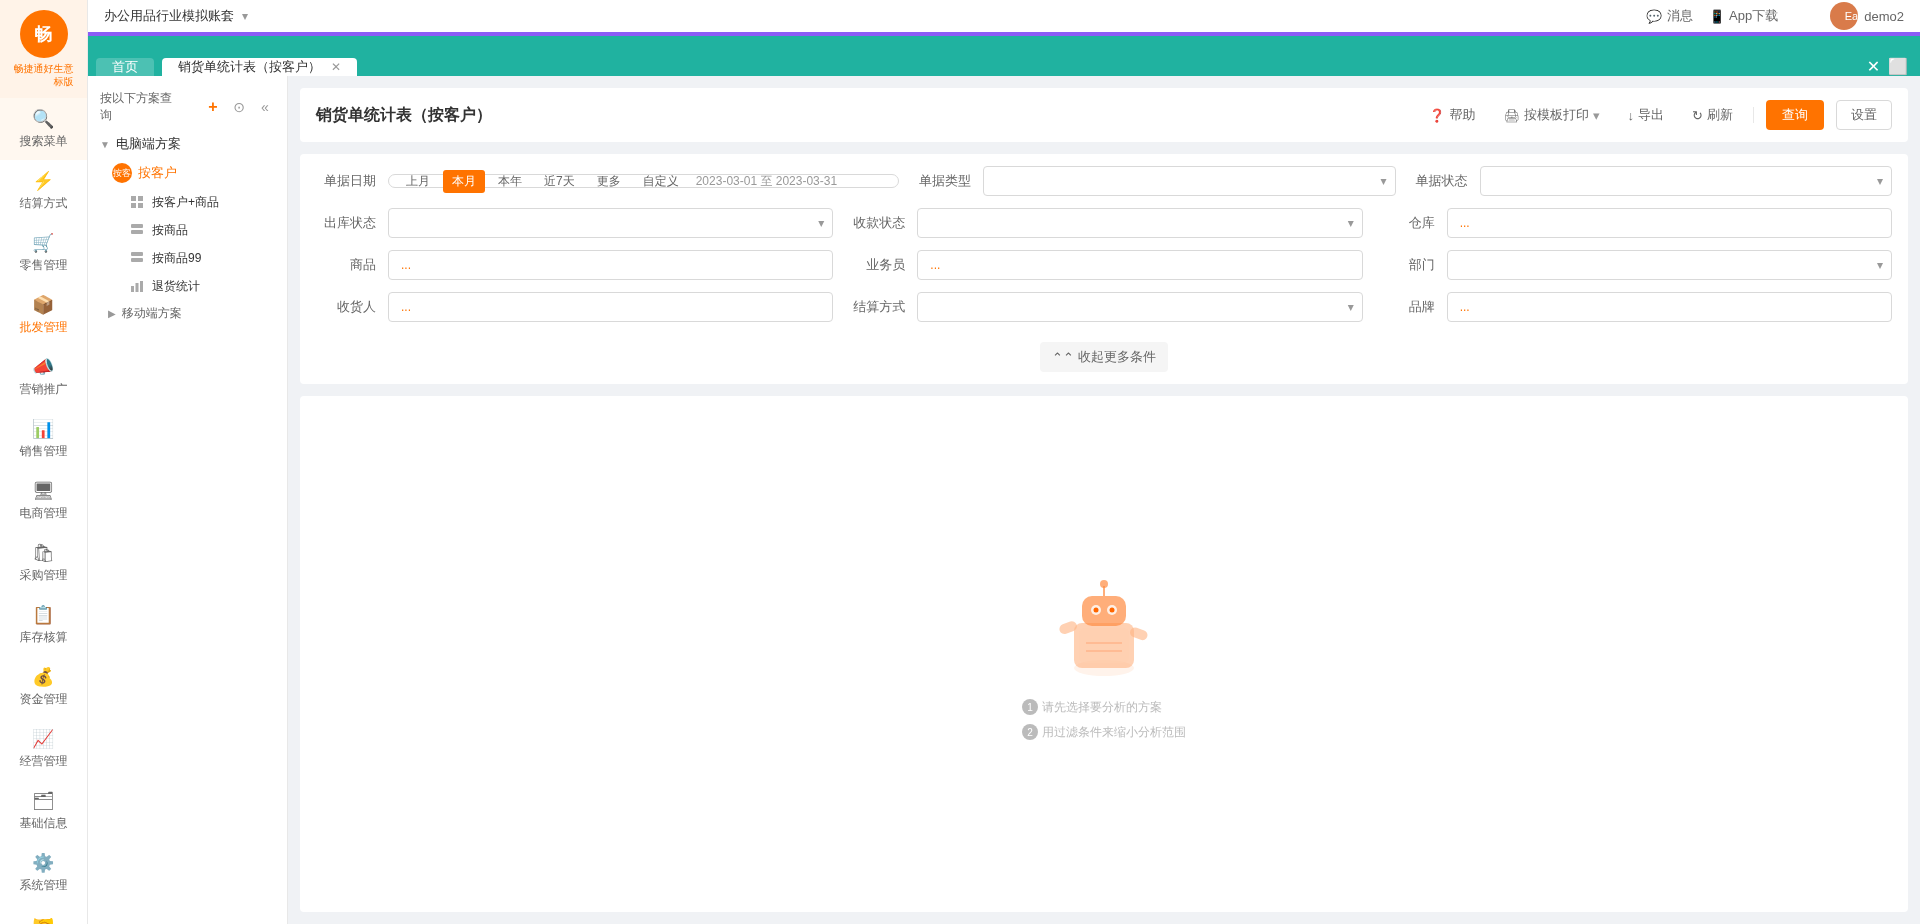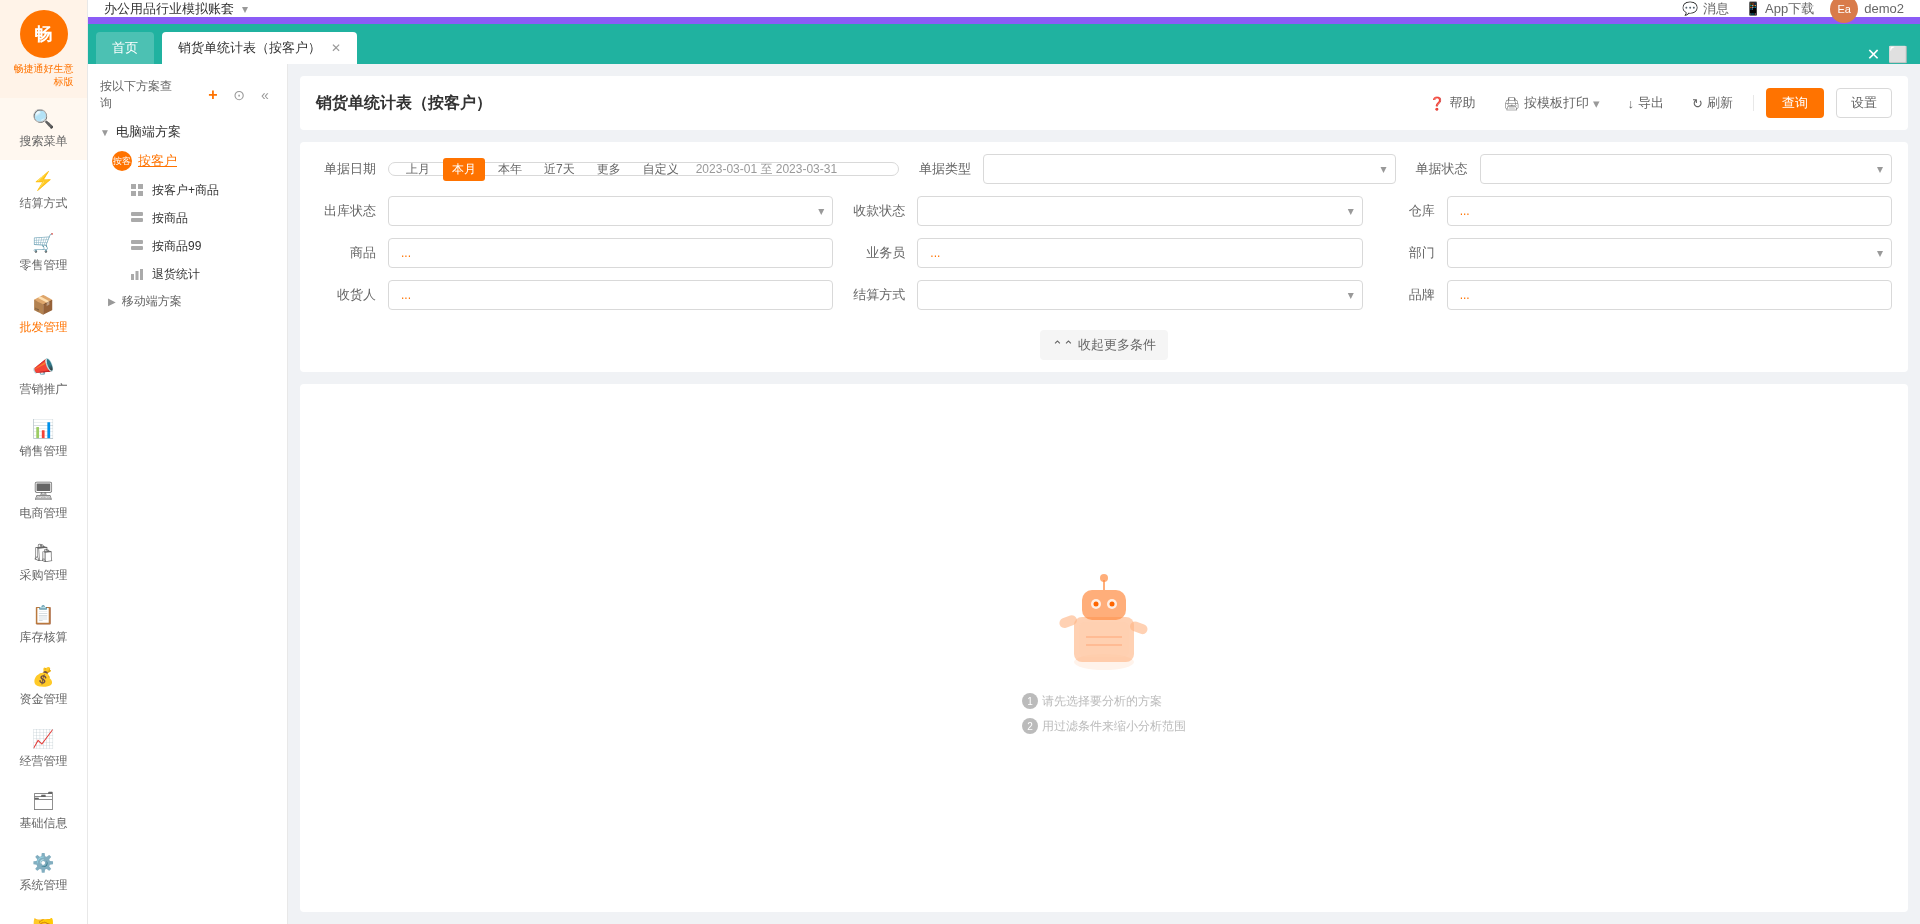--- a/index.html
+++ b/index.html
@@ -13,46 +13,46 @@
     .sidebar-nav { width: 100%; flex: 1; overflow-y: auto; }
     .sidebar-item { width: 100%; padding: 10px 4px; display: flex; flex-direction: column; align-items: center; cursor: pointer; color: #666; font-size: 12px; border-bottom: none; }
     .sidebar-item.active { color: #ff7300; }
     .sidebar-item-icon { font-size: 18px; margin-bottom: 3px; }
     .sidebar-search { background: #fff8f0; }
 
     
     .main { flex: 1; display: flex; flex-direction: column; overflow: hidden; }
 
     
-    .topbar { height: 24px; background: #fff; border-bottom: 7px solid #8b5cf6; display: flex; align-items: center; justify-content: space-between; padding: 0 16px; flex-shrink: 0; }
+    .topbar { height: 36px; background: #fff; border-bottom: 4px solid #8b5cf6; display: flex; align-items: center; justify-content: space-between; padding: 0 16px; flex-shrink: 0; }
     .topbar-left { display: flex; align-items: center; gap: 8px; }
     .topbar-title { font-size: 13px; color: #333; }
     .topbar-arrow { color: #999; font-size: 12px; cursor: pointer; }
     .topbar-right { display: flex; align-items: center; gap: 16px; }
     .topbar-btn { display: flex; align-items: center; gap: 4px; color: #666; font-size: 13px; cursor: pointer; }
-    .user-avatar { width: 28px; height: 28px; background: #ff7300; border-radius: 50%; display: flex; align-items: center; justify-content: center; color: white; font-size: 11px; overflow: hidden; }
+    .user-avatar { width: 28px; height: 28px; background: #ff7300; border-radius: 50%; display: flex; align-items: center; justify-content: flex-end; color: white; font-size: 11px; overflow: hidden; margin-left: 36px; }
 
     
     .tabbar { height: 40px; background: #20b2a0; display: flex; align-items: flex-end; padding: 0 0; flex-shrink: 0; }
-    .tab { height: 32px; padding: 0 16px; display: flex; align-items: center; gap: 6px; cursor: pointer; font-size: 13px; border-radius: 4px 4px 0 0; margin-left: 8px; }
+    .tab { height: 18px; padding: 0 16px; display: flex; align-items: center; gap: 6px; cursor: pointer; font-size: 13px; border-radius: 4px 4px 0 0; margin-left: 8px; }
     .tab.home { background: rgba(255,255,255,0.2); color: white; }
     .tab.active { background: #fff; color: #333; }
     .tab-close { color: #999; font-size: 12px; cursor: pointer; margin-left: 4px; }
 
     
     .content { flex: 1; display: flex; overflow: hidden; background: #f0f2f5; }
 
     
     .left-panel { width: 200px; background: #fff; border-right: 1px solid #e8e8e8; display: flex; flex-direction: column; flex-shrink: 0; padding: 8px 0; overflow-y: auto; }
     .panel-header { display: flex; align-items: center; justify-content: space-between; padding: 6px 12px 6px 12px; gap: 24px; }
     .panel-header-title { font-size: 12px; color: #666; }
     .panel-icons { display: flex; gap: 6px; }
     .panel-icon { width: 20px; height: 20px; display: flex; align-items: center; justify-content: center; cursor: pointer; color: #999; font-size: 14px; }
     .tree-item { padding: 5px 12px 5px 24px; display: flex; align-items: center; gap: 6px; cursor: pointer; color: #333; font-size: 13px; }
-    .tree-item.active { color: #ff7300; text-decoration: underline; }
+    .tree-item.active { color: #ff7300; }
     .tree-parent { padding: 5px 12px 5px 12px; display: flex; align-items: center; gap: 6px; cursor: pointer; color: #333; font-size: 13px; font-weight: 500; }
     .tree-arrow { font-size: 10px; color: #999; }
     .tree-icon { width: 20px; height: 20px; background: #ff7300; border-radius: 50%; display: flex; align-items: center; justify-content: center; color: white; font-size: 10px; flex-shrink: 0; }
     .tree-sub-icon { width: 18px; height: 18px; display: flex; align-items: center; justify-content: center; color: #999; font-size: 13px; flex-shrink: 0; }
     .tree-child { padding: 5px 12px 5px 40px; display: flex; align-items: center; gap: 6px; cursor: pointer; color: #333; font-size: 12px; }
     .tree-sub-parent { padding: 5px 12px 5px 20px; display: flex; align-items: center; gap: 6px; cursor: pointer; color: #666; font-size: 12px; }
 
     
     .right-panel { flex: 1; display: flex; flex-direction: column; overflow: hidden; padding: 12px; gap: 12px; }
 

